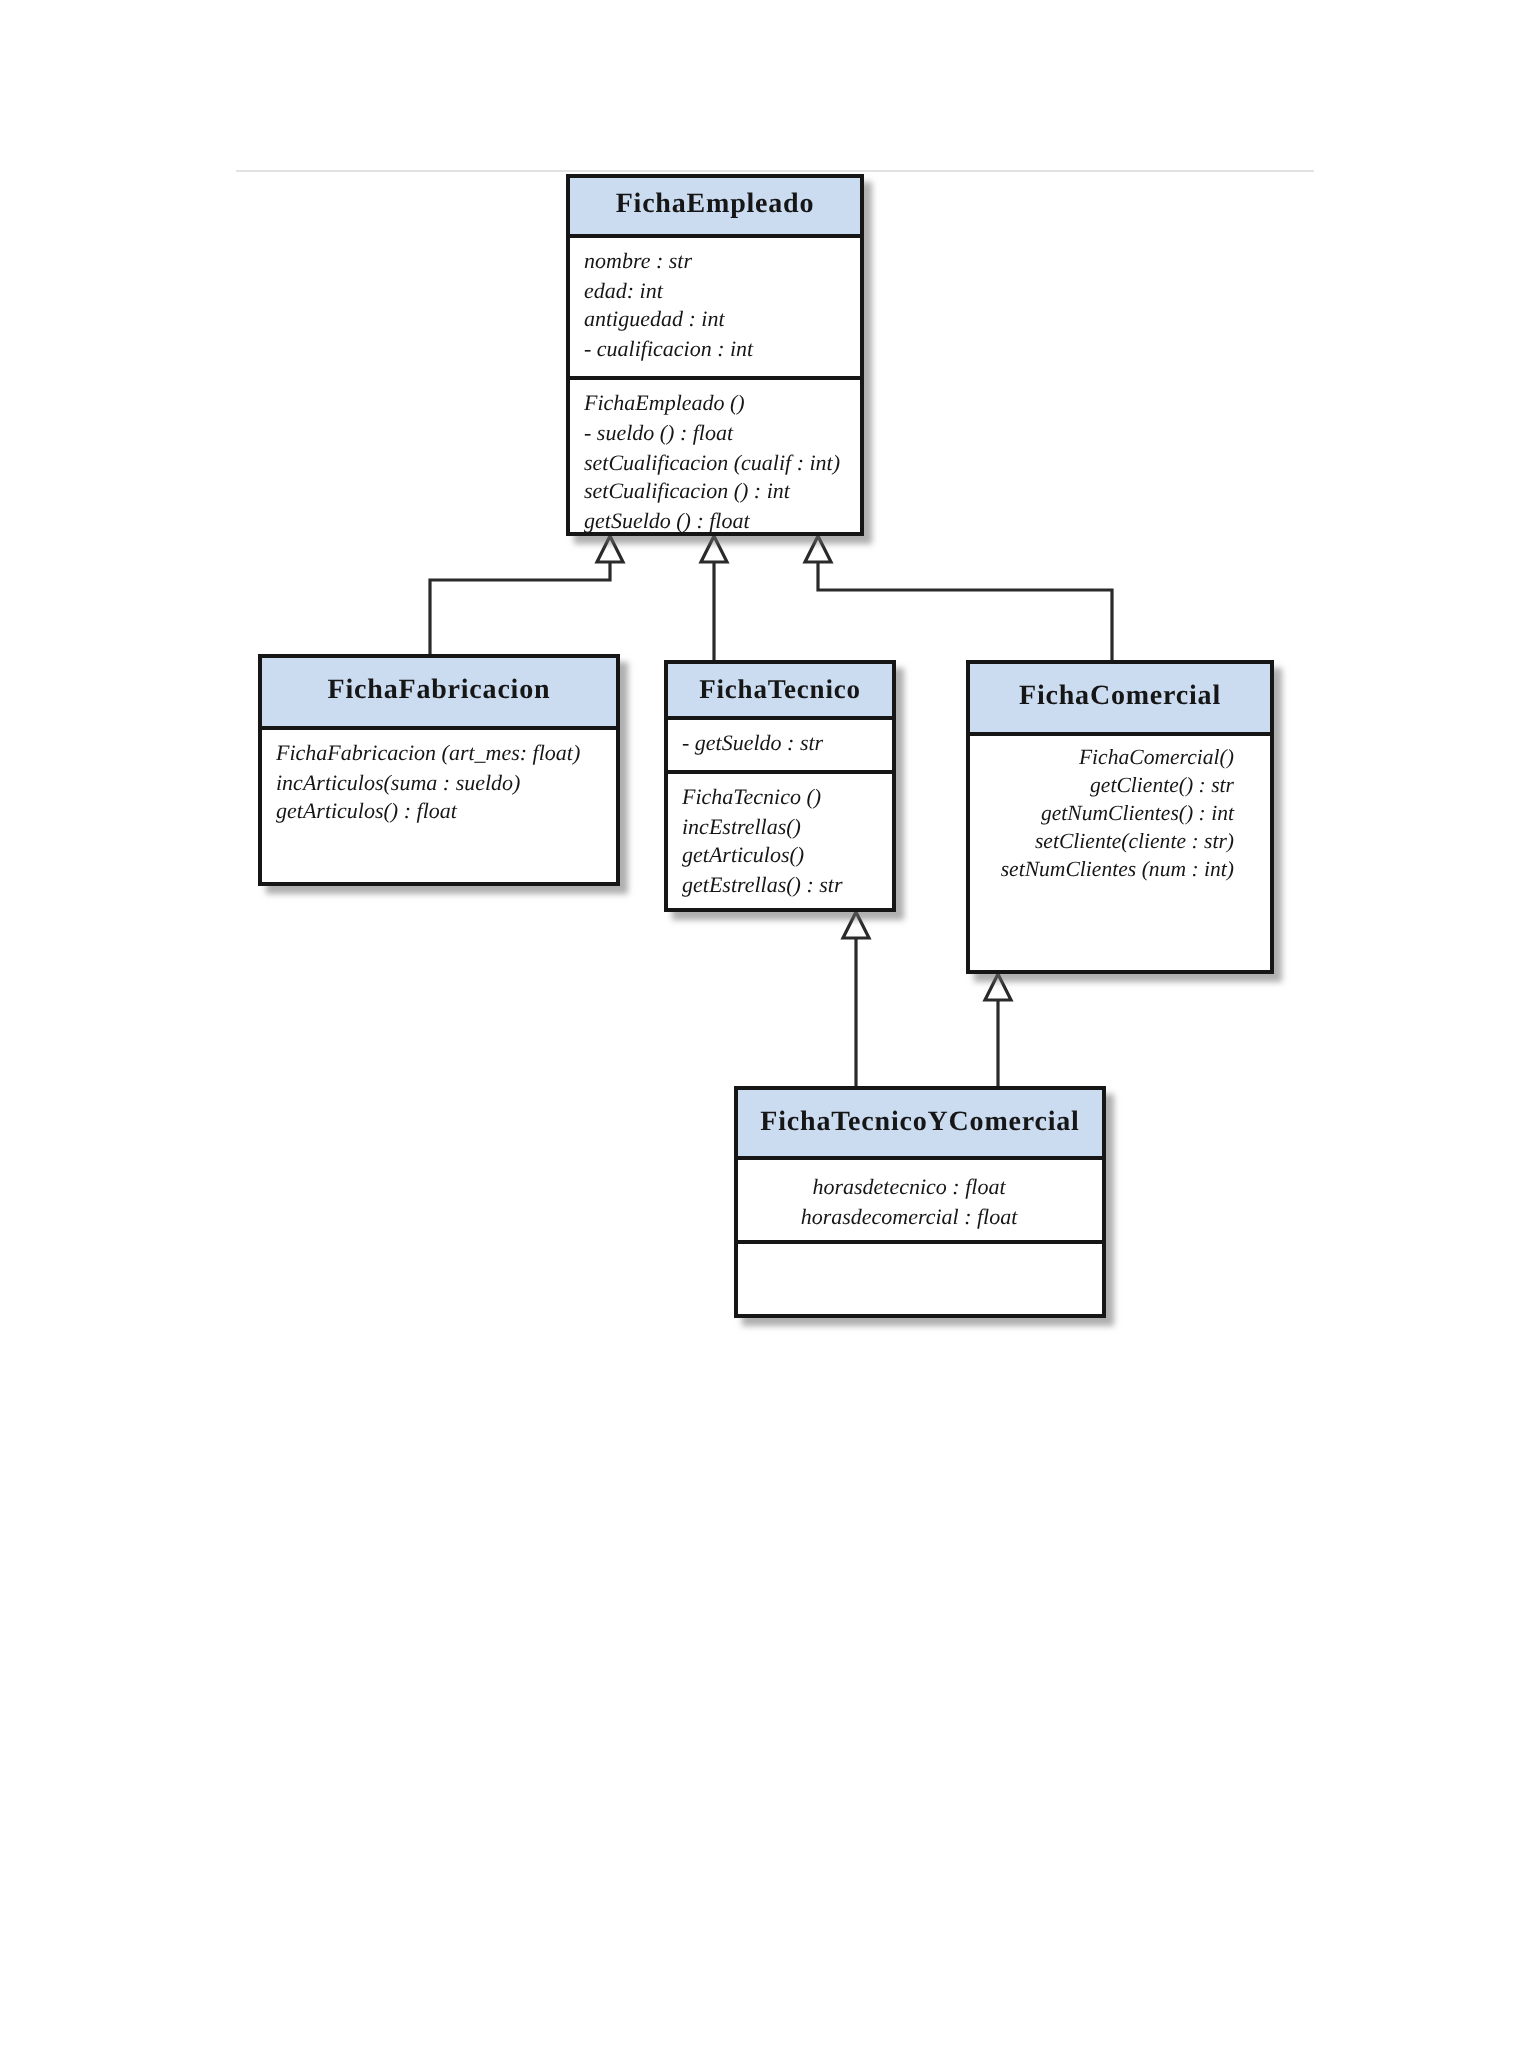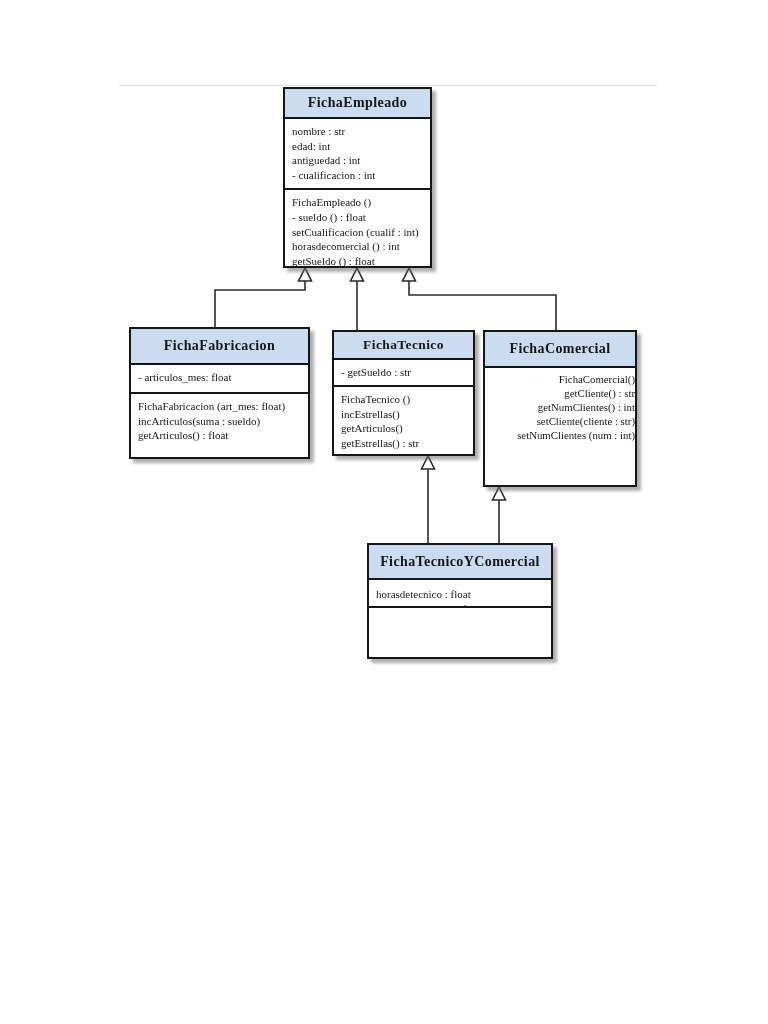--- a/index.html
+++ b/index.html
@@ -48,55 +48,56 @@
     background: #cbdbf0;
     border-bottom: 2px solid #161616;
     font-weight: bold;
     letter-spacing: 0.4px;
     font-size: 14px;
   }
 
   .uml-section {
     flex: 0 0 auto;
     border-bottom: 2px solid #161616;
-    padding: 5px 0 2px 7px;
+    padding: 5px 18px 2px 7px;
     font-size: 11px;
     line-height: 14.5px;
     white-space: nowrap;
     overflow: hidden;
+    font-style: italic;
   }
 
   .uml-section:last-child { border-bottom: none; flex: 1 1 auto; }
 
   
   #cls-empleado  { left: 283px; top: 87px;  width: 149px; height: 181px; }
   #cls-empleado .uml-title    { height: 30px; }
   #cls-empleado .sec-attrs    { height: 71px; }
   #cls-empleado .sec-methods  { line-height: 14.8px; }
 
   
-  #cls-fabricacion { left: 129px; top: 327px; width: 181px; height: 132px; }
+  #cls-fabricacion { left: 129px; top: 327px; width: 181px; height: 116px; }
   #cls-fabricacion .uml-title   { height: 36px; }
   #cls-fabricacion .sec-attrs   { height: 29px; line-height: 15px; }
 
   
-  #cls-tecnico { left: 332px; top: 330px; width: 143px; height: 126px; }
+  #cls-tecnico { left: 332px; top: 330px; width: 116px; height: 126px; }
   #cls-tecnico .uml-title  { height: 28px; font-size: 13.5px; }
   #cls-tecnico .sec-attrs  { height: 27px; line-height: 15px; }
 
   
   #cls-comercial { left: 483px; top: 330px; width: 154px; height: 157px; text-align: right; }
   #cls-comercial .uml-title   { height: 36px; }
   #cls-comercial .sec-attrs   { height: 40px; }
   #cls-comercial .sec-methods { font-size: 10.8px; line-height: 13.9px; }
 
   
   #cls-tyc { left: 367px; top: 543px; width: 186px; height: 116px; }
   #cls-tyc .uml-title  { height: 35px; }
-  #cls-tyc .sec-attrs  { height: 28px; padding-top: 7px; line-height: 15px; }
+  #cls-tyc .sec-attrs  { height: 42px; padding-top: 7px; line-height: 15px; text-align: center; }
 </style>
 </head>
 <body>
 
 <div class="page">
 
   <div class="rule-line"></div>
 
   <svg class="connector-layer" width="768" height="1024" viewBox="0 0 768 1024">
     <g stroke="#2a2a2a" stroke-width="1.6" fill="none">
@@ -125,30 +126,27 @@
     <div class="uml-section sec-attrs">
       <div>nombre : str</div>
       <div>edad: int</div>
       <div>antiguedad : int</div>
       <div>- cualificacion : int</div>
     </div>
     <div class="uml-section sec-methods">
       <div>FichaEmpleado ()</div>
       <div>- sueldo () : float</div>
       <div>setCualificacion (cualif : int)</div>
-      <div>horasdecomercial () : int</div>
+      <div>setCualificacion () : int</div>
       <div>getSueldo () : float</div>
     </div>
   </div>
 
   <div class="uml-class" id="cls-fabricacion">
     <div class="uml-title">FichaFabricacion</div>
-    <div class="uml-section sec-attrs">
-      <div>- articulos_mes: float</div>
-    </div>
     <div class="uml-section sec-methods">
       <div>FichaFabricacion (art_mes: float)</div>
       <div>incArticulos(suma : sueldo)</div>
       <div>getArticulos() : float</div>
     </div>
   </div>
 
   <div class="uml-class" id="cls-tecnico">
     <div class="uml-title">FichaTecnico</div>
     <div class="uml-section sec-attrs">

